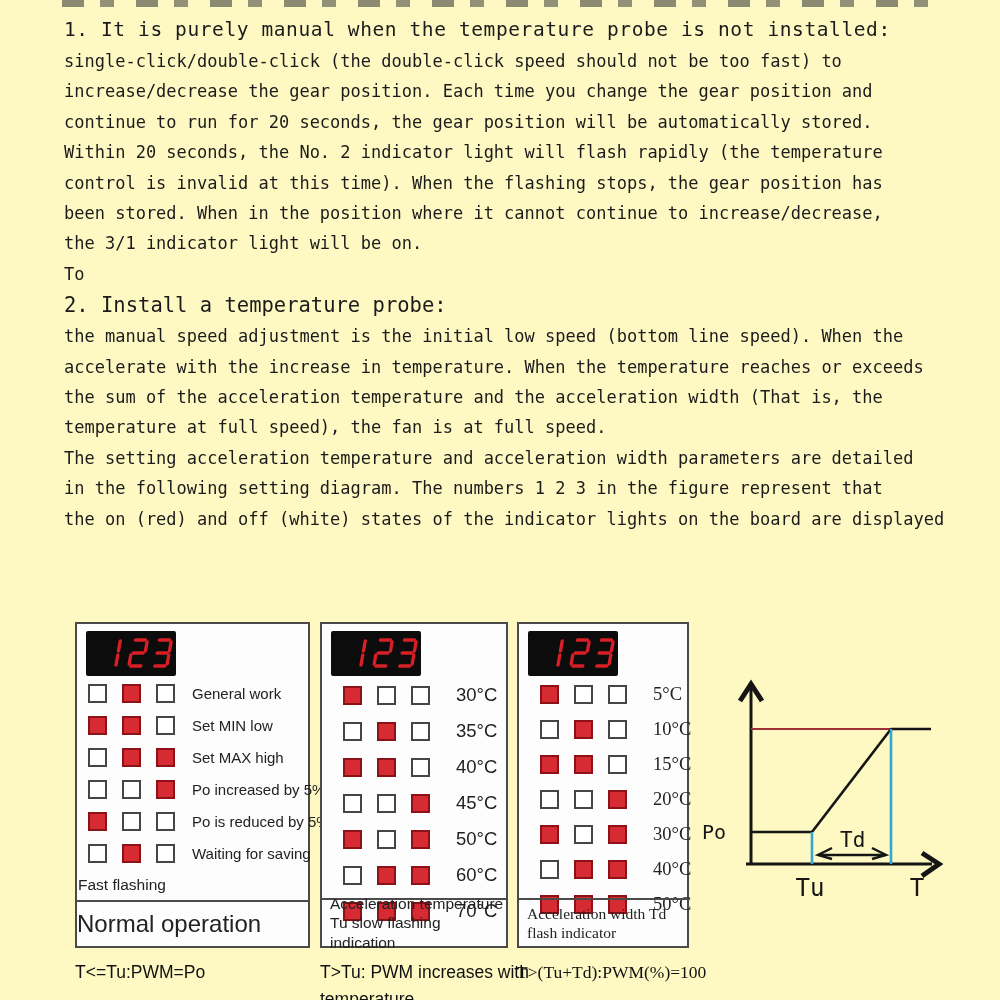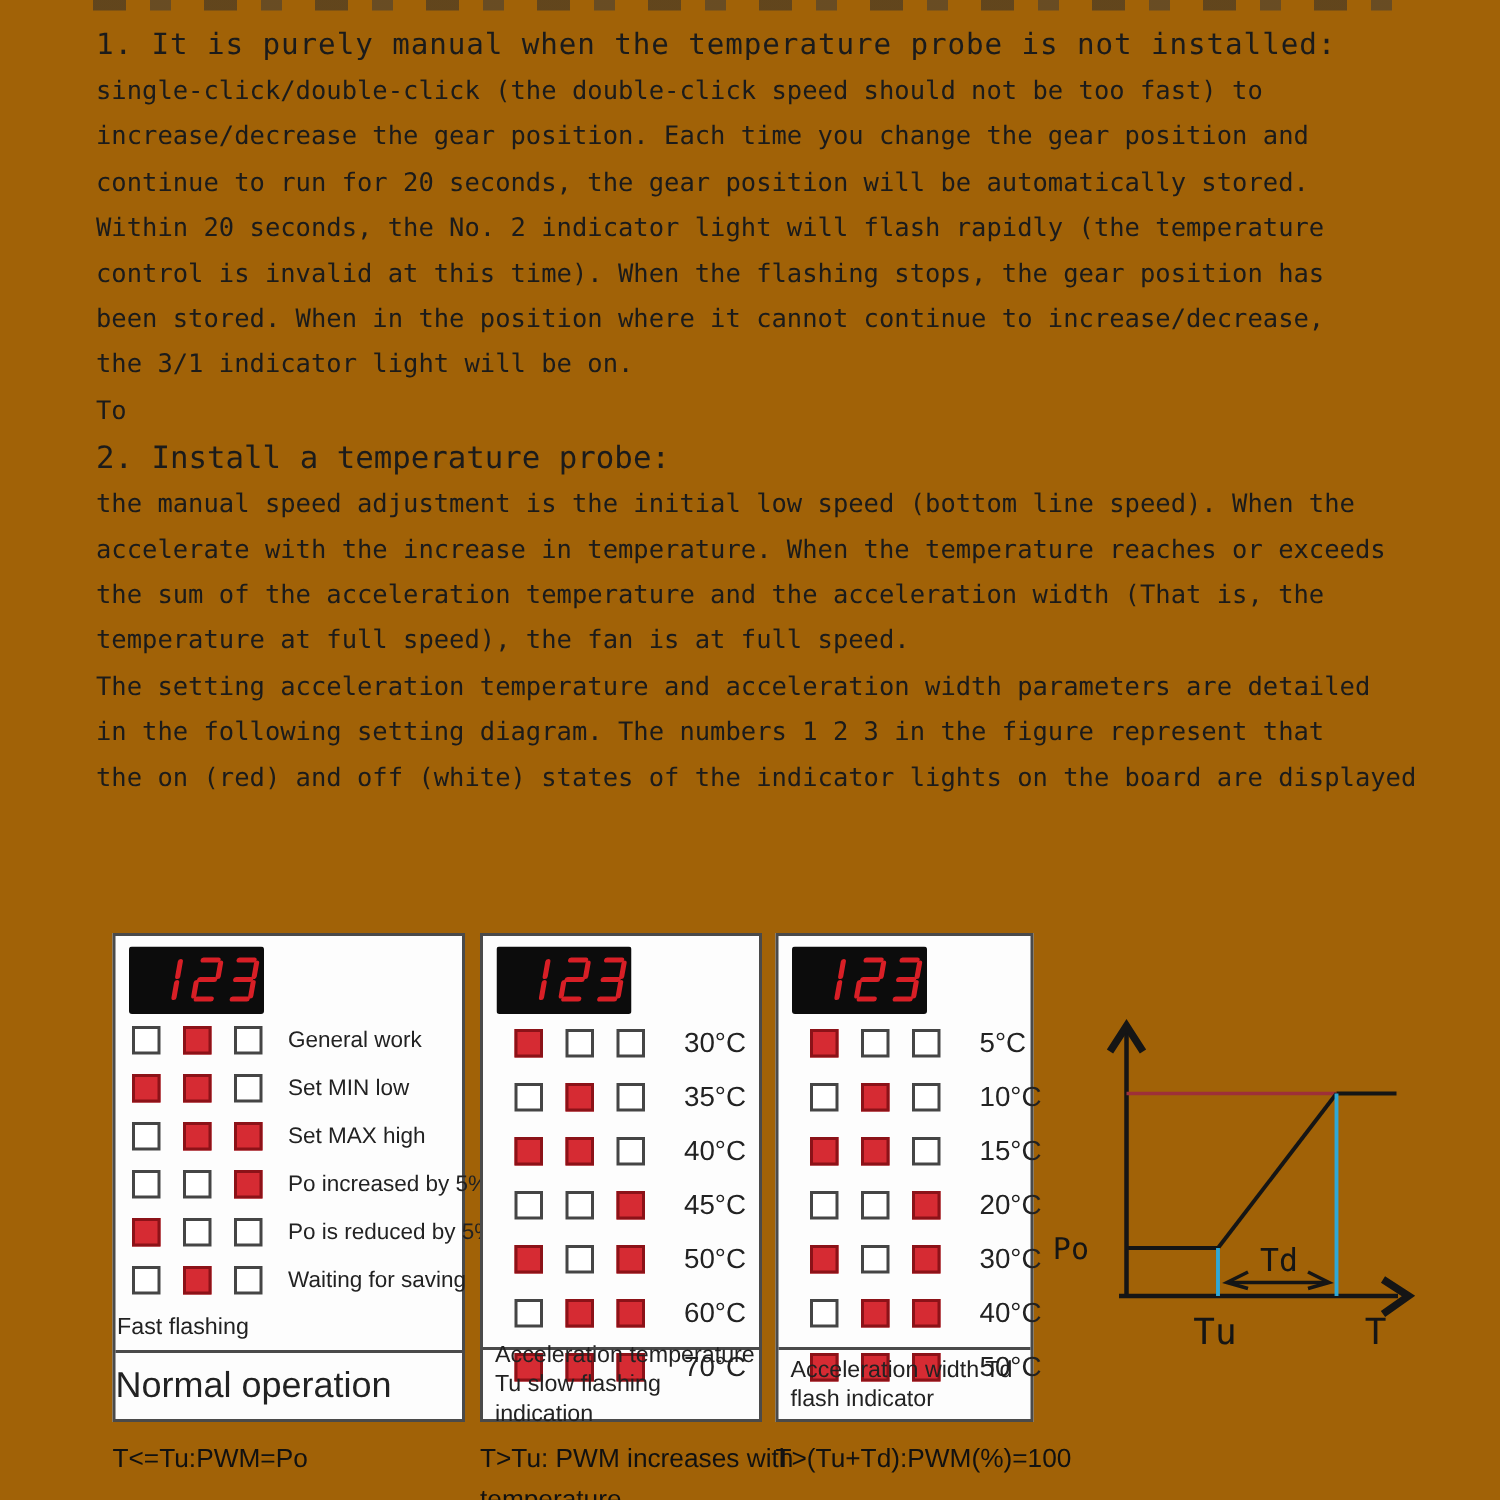--- a/index.html
+++ b/index.html
@@ -1,31 +1,31 @@
 <!DOCTYPE html>
 <html><head>
 <meta charset="utf-8">
 <style>
   html,body{margin:0;padding:0;}
-  .page{position:relative;width:1000px;height:1000px;background:#a16207;overflow:hidden;
+  .page{position:relative;width:1000px;height:1000px;background:#fef9c3;overflow:hidden;
         font-family:"Liberation Sans",sans-serif;}
   
   .artifact{position:absolute;left:62px;top:0;width:878px;height:7px;opacity:.55;
     background:repeating-linear-gradient(90deg,#2e2e2e 0 22px,transparent 22px 38px,#3a3a3a 38px 52px,transparent 52px 74px);}
   
   .textblock{position:absolute;left:64px;top:13px;}
   .tline{font-family:"DejaVu Sans Mono","Liberation Mono",monospace;font-size:17px;
          line-height:30.4px;color:#1b1b1b;white-space:nowrap;}
   .tline.h1{font-size:19.5px;line-height:33px;letter-spacing:.6px;}
   .tline.h2{font-size:20.5px;line-height:32px;}
   
   .panel-wrap{position:absolute;top:622px;}
   #panel1{left:75px;width:235px;}
   #panel2{left:320px;width:188px;}
-  #panel3{left:517px;width:172px;}
+  #panel3{left:517px;width:172px;font-family:Liberation Serif, serif;}
   .panel-box{position:relative;height:326px;border:2px solid #4a4a4a;background:#fdfdfd;box-sizing:border-box;}
   .display{display:block;margin:7px 0 0 9px;}
   .rows{margin-top:8px;padding-left:11px;}
   .p2 .rows,.p3 .rows{padding-left:21px;}
   .row{display:flex;align-items:center;margin-bottom:13px;}
   .p2 .row,.p3 .row{margin-bottom:14px;}
   .led{width:15px;height:15px;border:2px solid #454545;background:#fff;margin-right:15px;flex:none;}
   .led.on{background:#d62b33;border-color:#8c1218;}
   .row-label{color:#222;white-space:nowrap;}
   .p1 .row-label{font-size:15px;margin-left:2px;}

